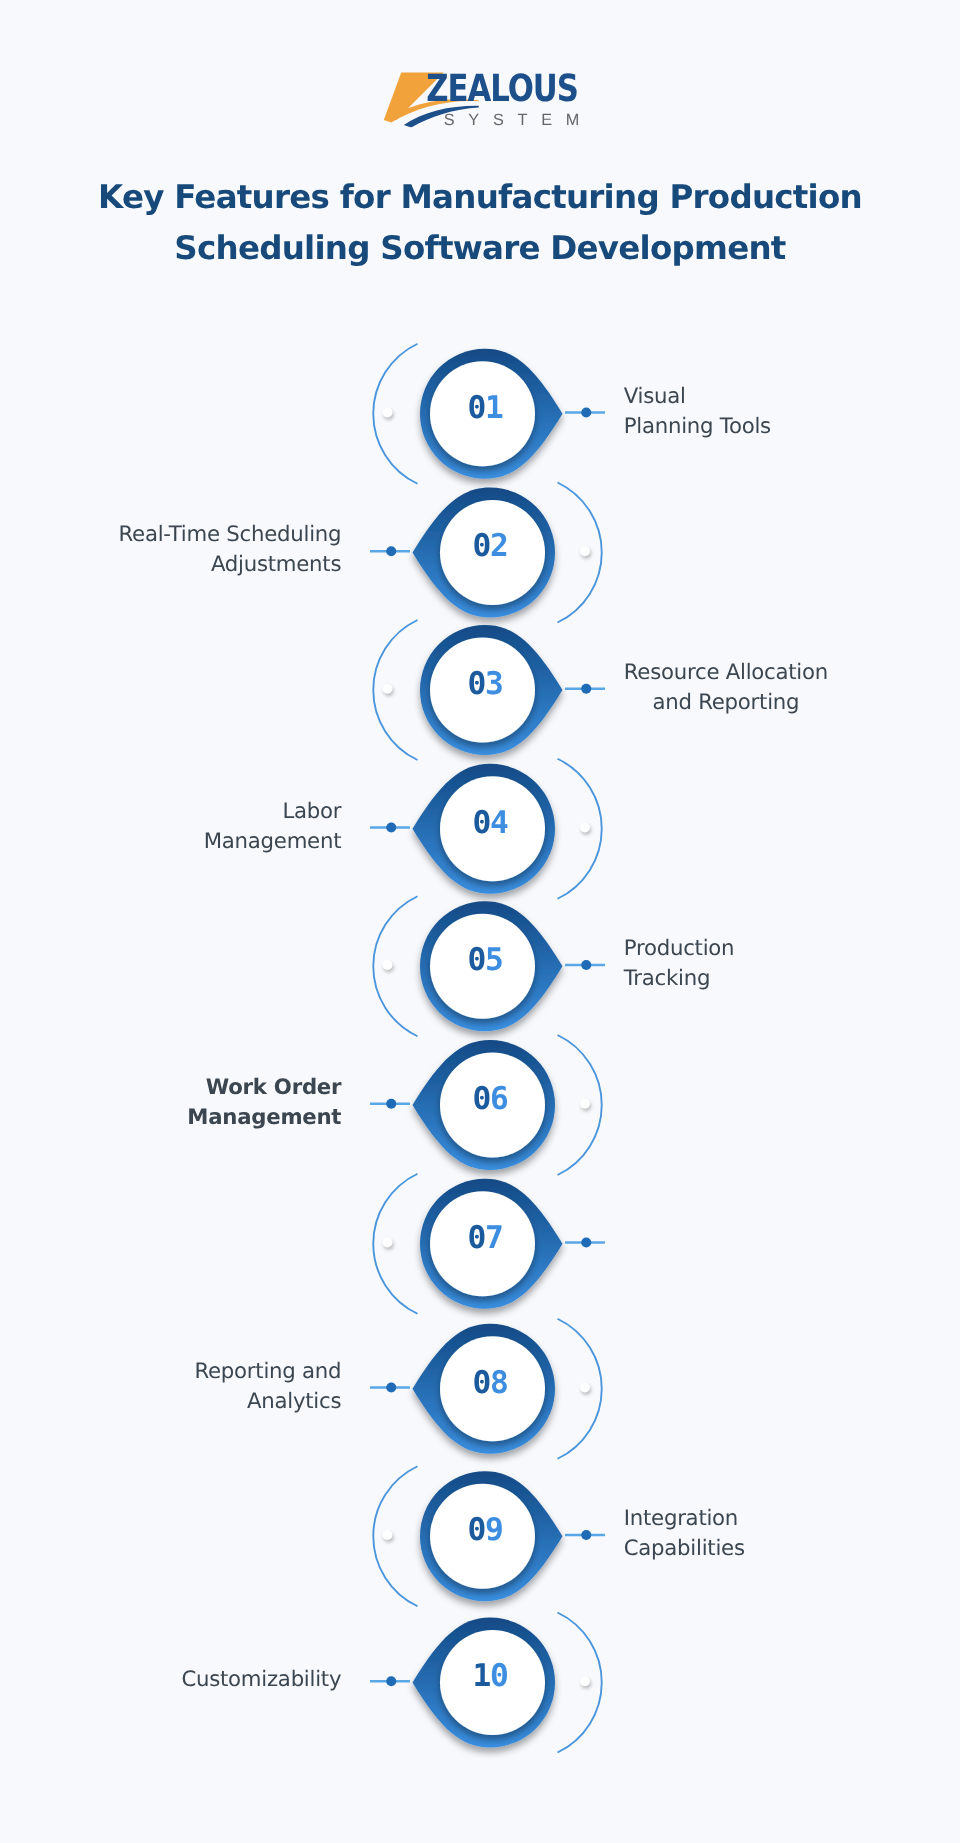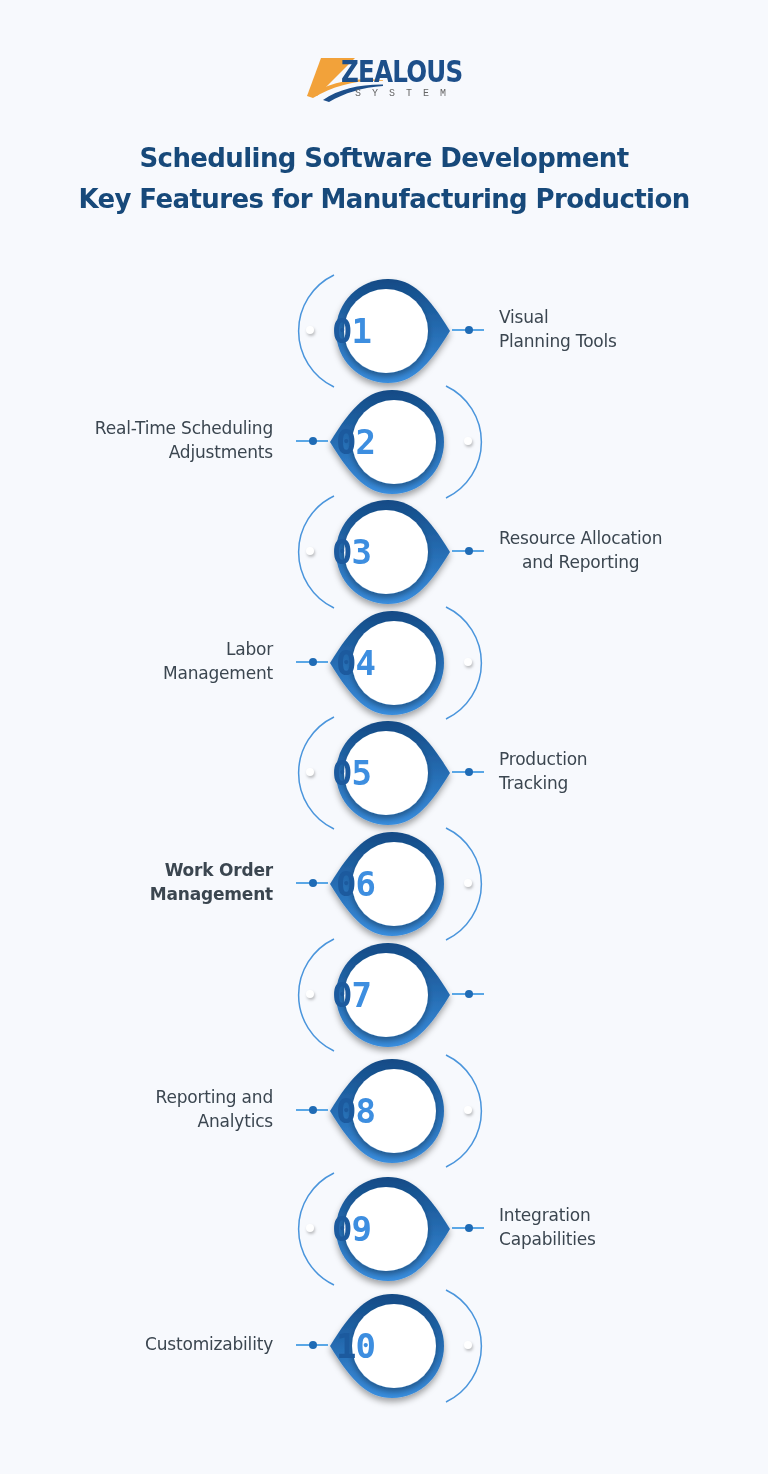--- a/index.html
+++ b/index.html
@@ -1,24 +1,24 @@
 <!DOCTYPE html>
 <html><head>
 <meta charset="utf-8">
 <style>
   html, body { margin:0; padding:0; }
   body { width:768px; height:1474px; background:#f7f9fd; position:relative; overflow:hidden; font-family:"Liberation Sans", sans-serif; }
   .logo { position:absolute; left:303px; top:52px; width:165px; height:50px; }
   .logo-text { position:absolute; left:38px; top:2px; font-family:"DejaVu Sans", sans-serif; font-weight:bold; font-size:30px; color:#1d4f8a; letter-spacing:-1px; transform:scaleX(0.82); transform-origin:left; }
-  .logo-sub { position:absolute; left:52px; top:36px; font-size:10px; letter-spacing:11px; color:#666;font-family:Liberation Mono, monospace; }
+  .logo-sub { position:absolute; left:52px; top:36px; font-size:13px; letter-spacing:11px; color:#666; }
   .title { position:absolute; left:0; top:138px; width:768px; text-align:center; font-family:"DejaVu Sans", sans-serif; font-weight:bold; font-size:26px; line-height:41px; color:#17497a; letter-spacing:-0.6px; }
   .item { position:absolute; left:0; width:768px; height:110px; }
   .badge { position:absolute; top:0; width:112px; height:112px; }
   .badge svg { position:absolute; left:0; top:0; overflow:visible; }
-  .num { position:absolute; left:0; top:36px; width:112px; font-family:"DejaVu Sans Mono", monospace; font-weight:bold; font-size:34px; color:#1c5a9e; letter-spacing:-1px; }
+  .num { position:absolute; left:0; top:36px; width:112px; text-align:center; font-family:"DejaVu Sans Mono", monospace; font-weight:bold; font-size:25px; color:#1c5a9e; letter-spacing:-1px; }
   .num span.b { color:#3d8ee0; }
   .label { position:absolute; font-family:"DejaVu Sans", sans-serif; font-size:17px; line-height:24px; color:#3b4650; letter-spacing:-0.2px; }
   .label.right { left:499px; text-align:left; }
   .label.left { right:495px; text-align:right; }
   .conn { position:absolute; height:2px; background:#5aa7e6; width:32px; }
   .conn::after { content:""; position:absolute; left:13px; top:-3px; width:8px; height:8px; border-radius:50%; background:#1f6bb5; }
   .wdot { position:absolute; width:8px; height:8px; border-radius:50%; background:#fff; box-shadow:1px 2px 3px rgba(0,0,0,0.25); }
 </style>
 </head>
 <body>
@@ -27,22 +27,22 @@
   <svg width="80" height="50" style="position:absolute;left:0;top:0">
     <path d="M18 6 L52 6 L14 44 L4 44 Z" fill="#f2a23a"></path>
     <path d="M4 44 C30 28 60 24 92 30 C60 26 34 32 10 46 Z" fill="#f2a23a"></path>
     <path d="M20 48 C40 34 70 30 100 34 C72 32 46 38 26 50 Z" fill="#1d4f8a"></path>
   </svg>
   <div class="logo-text">ZEALOUS</div>
   <div class="logo-sub">SYSTEM</div>
 </div>
 
 <div class="title">
+  <div>Key Features for Manufacturing Production</div>
   <div>Scheduling Software Development</div>
-  <div>Key Features for Manufacturing Production</div>
 </div>
 
 <div id="items">
     <div class="item" style="top: 275px;">
       <div class="badge" style="left: 332px;">
     <svg width="112" height="112">
       <defs>
         <linearGradient id="g0" x1="0" y1="0" x2="0" y2="1">
           <stop offset="0" stop-color="#124a85"></stop>
           <stop offset="1" stop-color="#3a8fe0"></stop>

